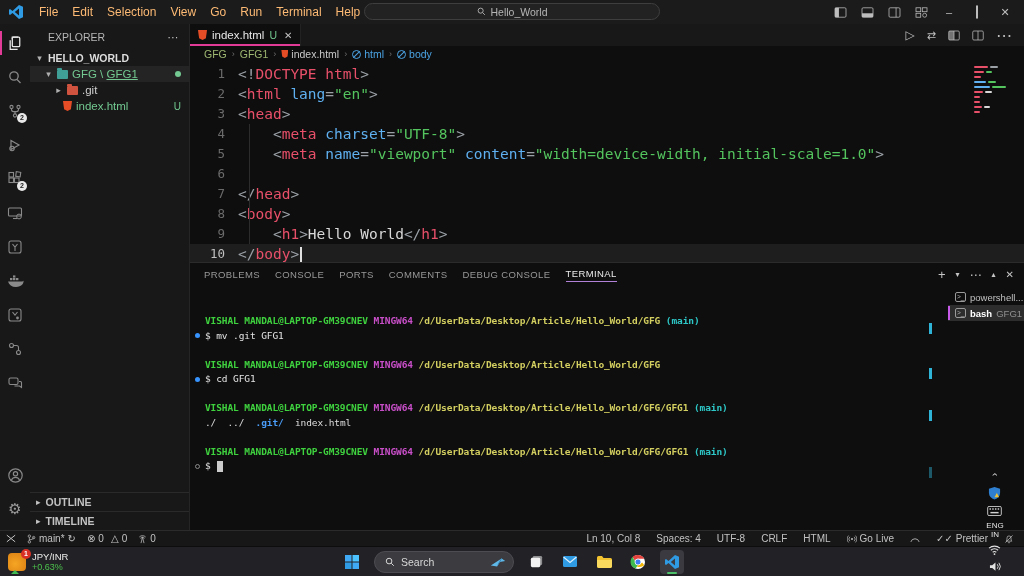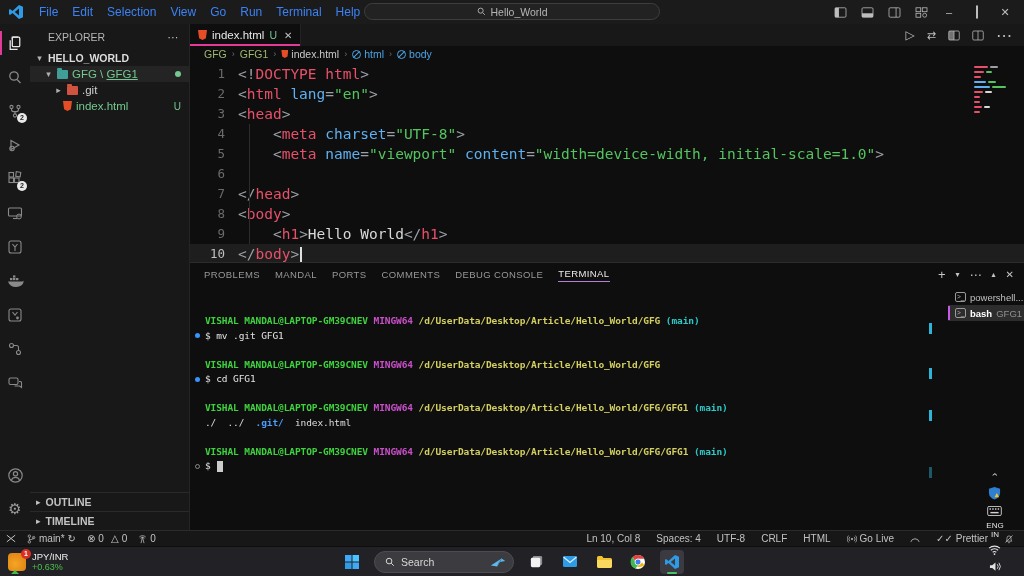--- a/index.html
+++ b/index.html
@@ -4,21 +4,21 @@
 <style>
   * { margin:0; padding:0; box-sizing:border-box; }
   body { background:#000; }
   .screen{position:relative;width:1024px;height:576px;background:#0e0e0e;overflow:hidden;
           font-family:"Liberation Sans","DejaVu Sans",sans-serif;color:#cccccc;}
   svg{display:block}
 
   
   .titlebar{height:24px;background:#1b1b1b;display:flex;align-items:center;position:relative;}
   .vslogo{width:16px;height:16px;margin:0 8px 0 8px;}
-  .menus{display:flex;font-size:12px;color:#3b82f6;}
+  .menus{display:flex;font-size:12px;color:#fdba74;}
   .menu{padding:2px 7px;border-radius:4px;cursor:default;}
   .navarrows{display:flex;gap:12px;margin-left:14px;color:#9a9a9a;font-size:12px;}
   .cmd-center{position:absolute;left:50%;top:3px;transform:translateX(-50%);width:296px;height:17px;
       background:#222222;border:1px solid #3e3e3e;border-radius:9px;display:flex;align-items:center;
       justify-content:center;gap:5px;font-size:10.5px;color:#b5b5b5;}
   .tb-right{margin-left:auto;display:flex;align-items:center;gap:14px;padding-right:12px;color:#bdbdbd;}
   .tb-right .wc{font-size:11px;width:14px;text-align:center;}
   .maxbox{width:9px;height:9px;border:1px solid #bdbdbd;border-radius:1px;}
 
   
@@ -464,21 +464,21 @@
             </div>
             <div class="mrow">
               <span class="mseg" style="background: rgb(232, 80, 106); width: 6px;"></span>
             </div>
           </div>
       </div>
 
       <div class="panel">
         <div class="panel-header">
           <span class="ptab">PROBLEMS</span>
-          <span class="ptab">MANDAL</span>
+          <span class="ptab">CONSOLE</span>
           <span class="ptab">PORTS</span>
           <span class="ptab">COMMENTS</span>
           <span class="ptab">DEBUG CONSOLE</span>
           <span class="ptab active">TERMINAL</span>
           <div class="panel-actions">
             <span style="font-size:13px;">+</span>
             <span style="font-size:8px;">▾</span>
             <span>⋯</span>
             <span style="font-size:8px;">▴</span>
             <span style="font-size:10px;">✕</span>

